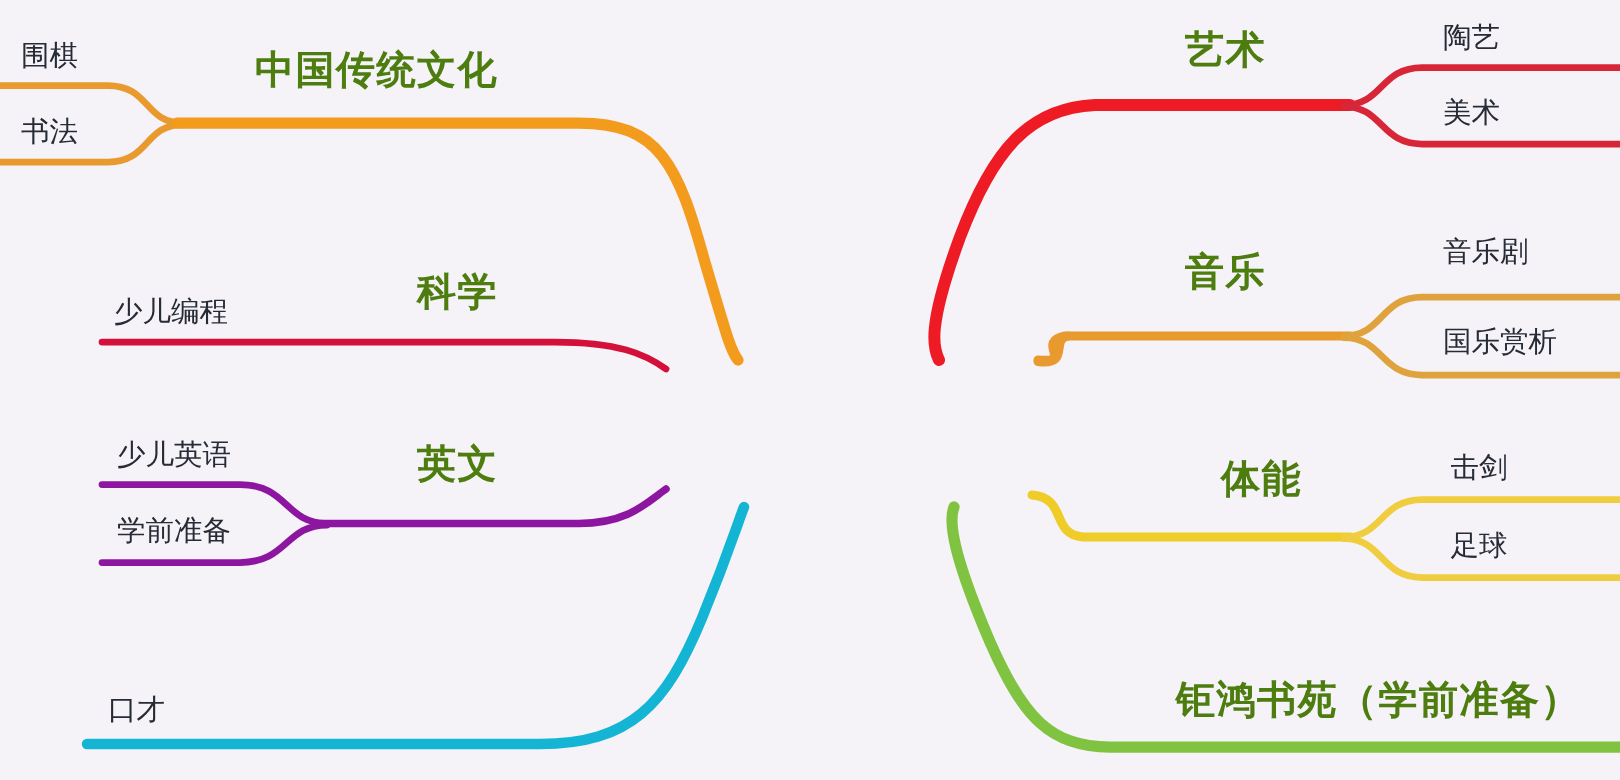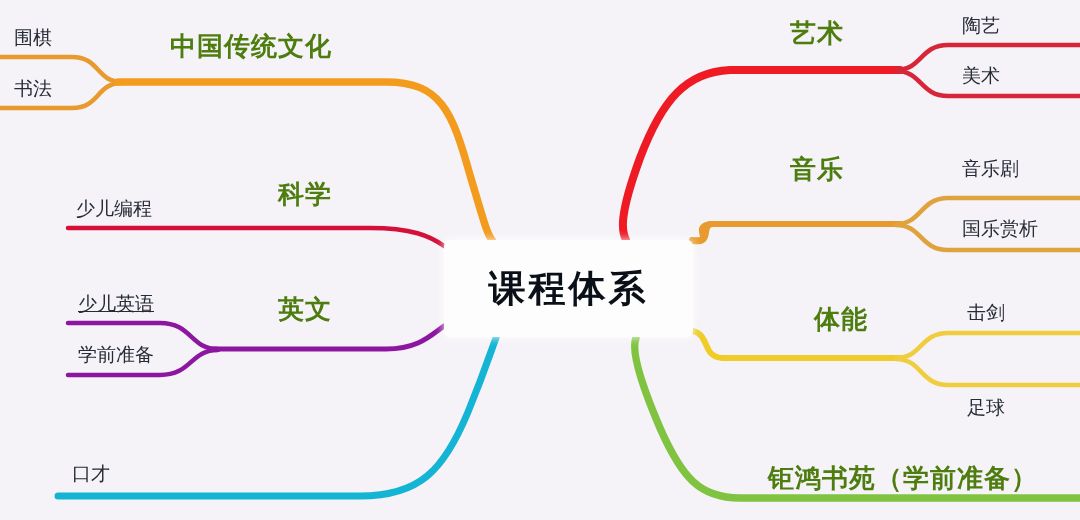--- a/index.html
+++ b/index.html
@@ -103,44 +103,41 @@
       <path d="M688,330 C712,332 700,356 722,358 L900,358" fill="none" stroke="#f0cc28" stroke-width="6" stroke-linecap="round"></path>
       <path d="M896,358 C922,358 920,333 948,333 L1080,333" fill="none" stroke="#efcd3e" stroke-width="4.5" stroke-linecap="round"></path>
       <path d="M896,359 C922,359 920,385 948,385 L1080,385" fill="none" stroke="#efcd3e" stroke-width="4.5" stroke-linecap="round"></path>
     </g>
 
     <g>
       <path d="M636,338 C632,348 636,372 660,428 C682,478 700,498 740,498 L1080,498" fill="none" stroke="#7fc341" stroke-width="7.5" stroke-linecap="round"></path>
     </g>
   </svg>
 
-  <div id="center-node">
-    <span id="center-title">课程体系</span>
-  </div>
 
   <div class="label branch-label" style="left:170px; top:33px;">中国传统文化</div>
   <div class="label leaf-label" style="left:14px; top:28px;">围棋</div>
   <div class="label leaf-label" style="left:14px; top:79px;">书法</div>
 
   <div class="label branch-label" style="left:278px; top:181px;text-align:right;">科学</div>
   <div class="label leaf-label" style="left:76px; top:199px;">少儿编程</div>
 
   <div class="label branch-label" style="left:278px; top:296px;">英文</div>
-  <div class="label leaf-label" style="left:78px; top:294px;text-decoration:underline;">少儿英语</div>
+  <div class="label leaf-label" style="left:78px; top:294px;">少儿英语</div>
   <div class="label leaf-label" style="left:78px; top:345px;">学前准备</div>
 
   <div class="label leaf-label" style="left:72px; top:464px;">口才</div>
 
   <div class="label branch-label" style="left:790px; top:20px;">艺术</div>
   <div class="label leaf-label" style="left:962px; top:16px;">陶艺</div>
   <div class="label leaf-label" style="left:962px; top:66px;">美术</div>
 
-  <div class="label branch-label" style="left:790px; top:156px;">音乐</div>
+  <div class="label branch-label" style="left:790px; top:168px;">音乐</div>
   <div class="label leaf-label" style="left:962px; top:159px;">音乐剧</div>
   <div class="label leaf-label" style="left:962px; top:219px;">国乐赏析</div>
 
   <div class="label branch-label" style="left:790px; top:306px;margin-left:24px;">体能</div>
   <div class="label leaf-label" style="left:967px; top:303px;">击剑</div>
-  <div class="label leaf-label" style="left:967px; top:355px;margin-top:43px;">足球</div>
+  <div class="label leaf-label" style="left:967px; top:355px;">足球</div>
 
-  <div class="label branch-label" style="left:768px; top:453px;margin-top:12px;">钜鸿书苑（学前准备）</div>
+  <div class="label branch-label" style="left:784px; top:453px;">钜鸿书苑（学前准备）</div>
 
 </div>
 
 </body></html>

